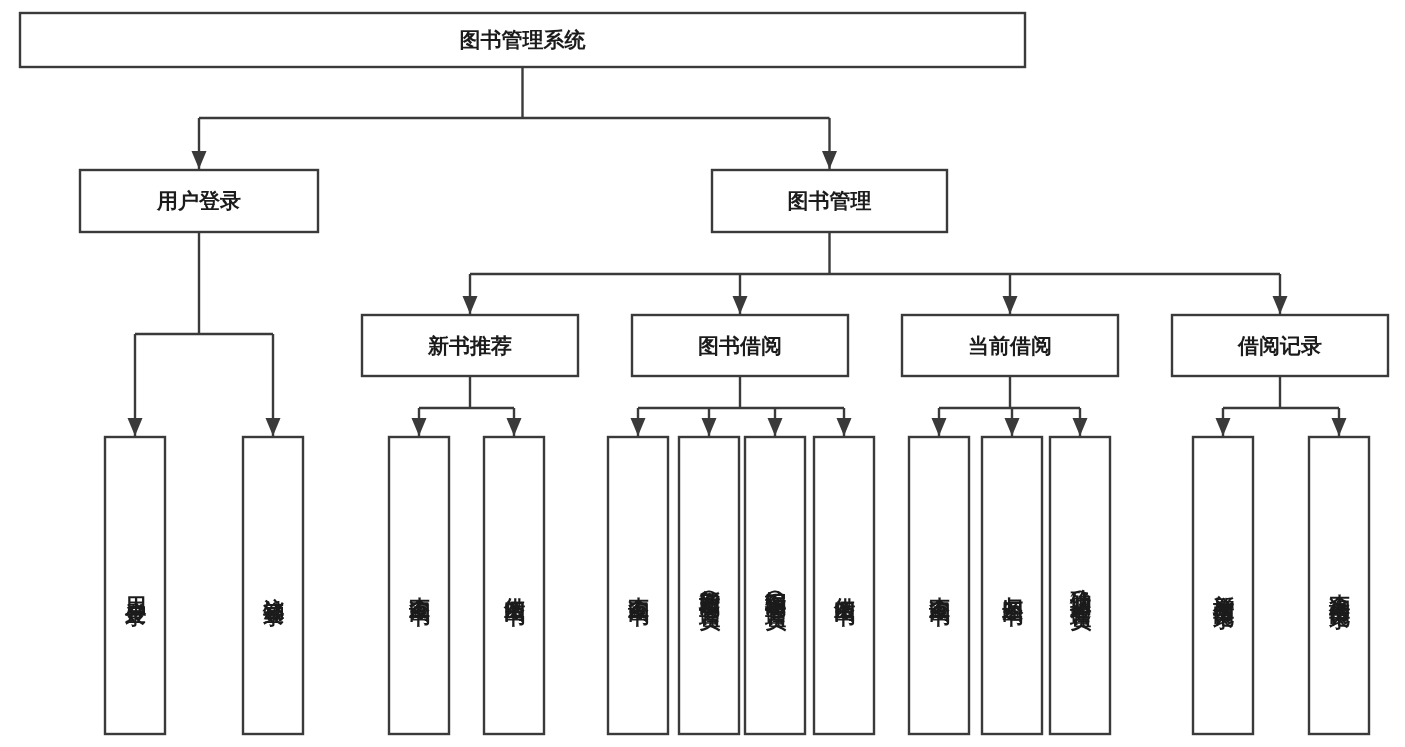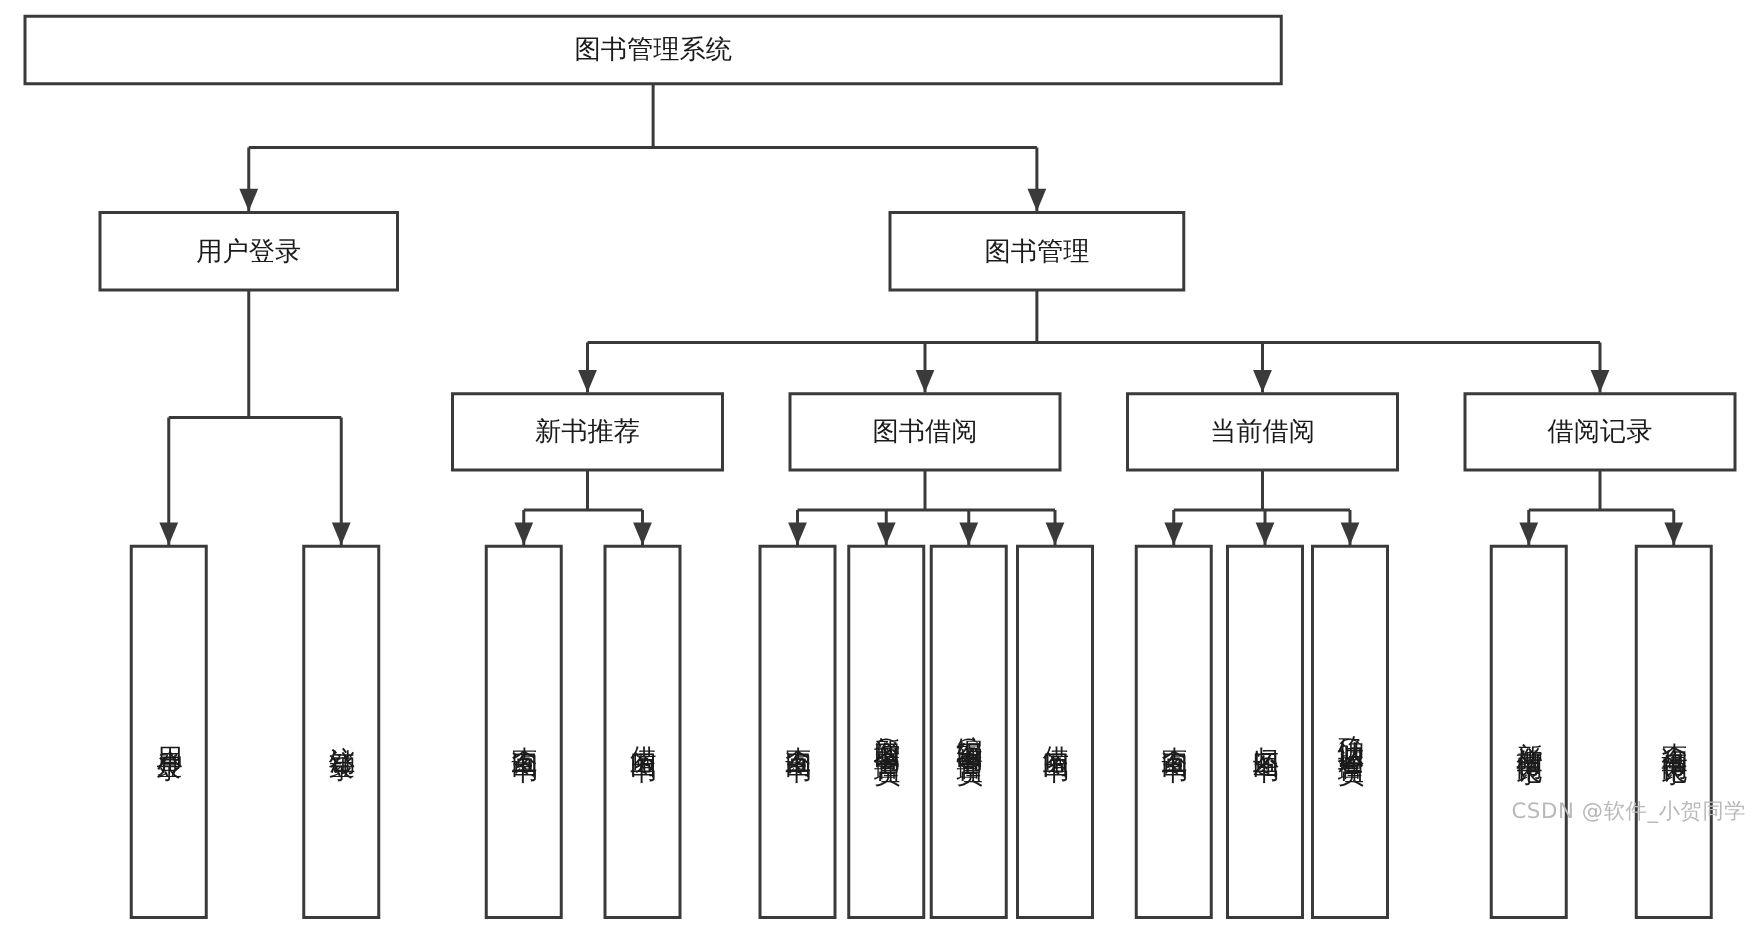--- a/index.html
+++ b/index.html
@@ -11,20 +11,21 @@
     width: 1405px;
     height: 747px;
     font-family: "DejaVu Sans", "Liberation Sans", sans-serif;
     overflow: hidden;
   }
   #diagram-root {
     position: relative;
     width: 1405px;
     height: 664px;
     background: #ffffff;
+    font-weight: bold;
   }
   svg#flow-svg {
     position: absolute;
     left: 0;
     top: 0;
     width: 1405px;
     height: 747px;
     display: block;
   }
   .node-box {
@@ -217,14 +218,13 @@
       <div class="leaf-label" style="left: 679px; top: 437px; width: 60px; height: 297px;">新增图书（管理员）</div>
       <div class="leaf-label" style="left: 745px; top: 437px; width: 60px; height: 297px;">编辑图书（管理员）</div>
       <div class="leaf-label" style="left: 814px; top: 437px; width: 60px; height: 297px;">借阅图书</div>
       <div class="leaf-label" style="left: 909px; top: 437px; width: 60px; height: 297px;">查询图书</div>
       <div class="leaf-label" style="left: 982px; top: 437px; width: 60px; height: 297px;">归还图书</div>
       <div class="leaf-label" style="left: 1050px; top: 437px; width: 60px; height: 297px;">确认归还（管理员）</div>
       <div class="leaf-label" style="left: 1193px; top: 437px; width: 60px; height: 297px;">新增借阅记录</div>
       <div class="leaf-label" style="left: 1309px; top: 437px; width: 60px; height: 297px;">查询借阅记录</div>
     </div>
 
-  <div id="watermark">CSDN @软件_小贺同学</div>
 </div>
 
 </body></html>

